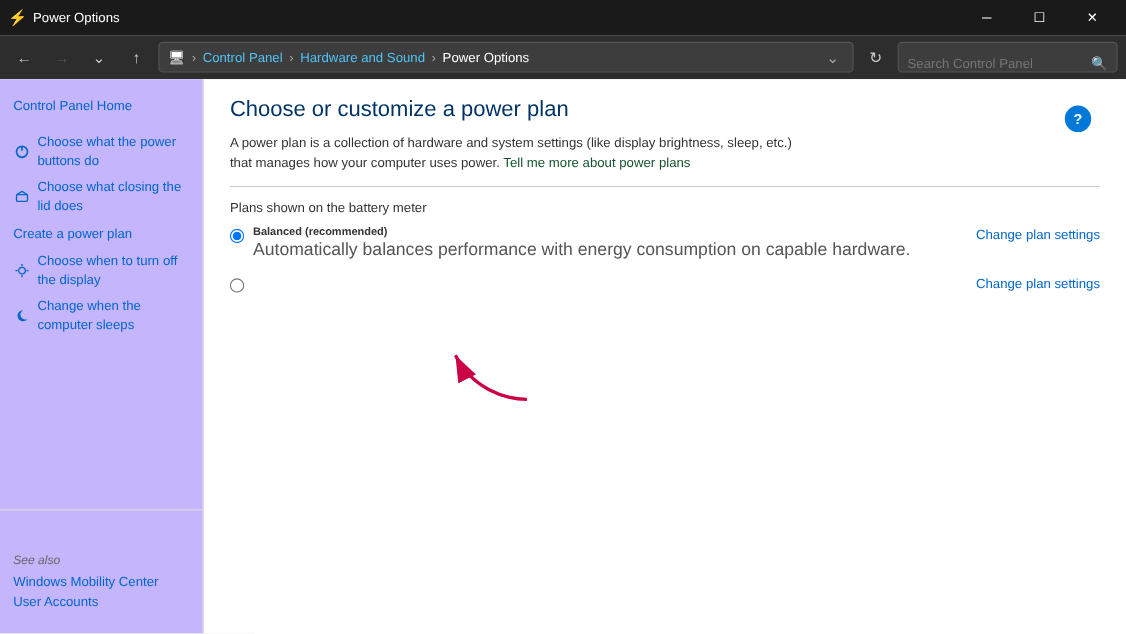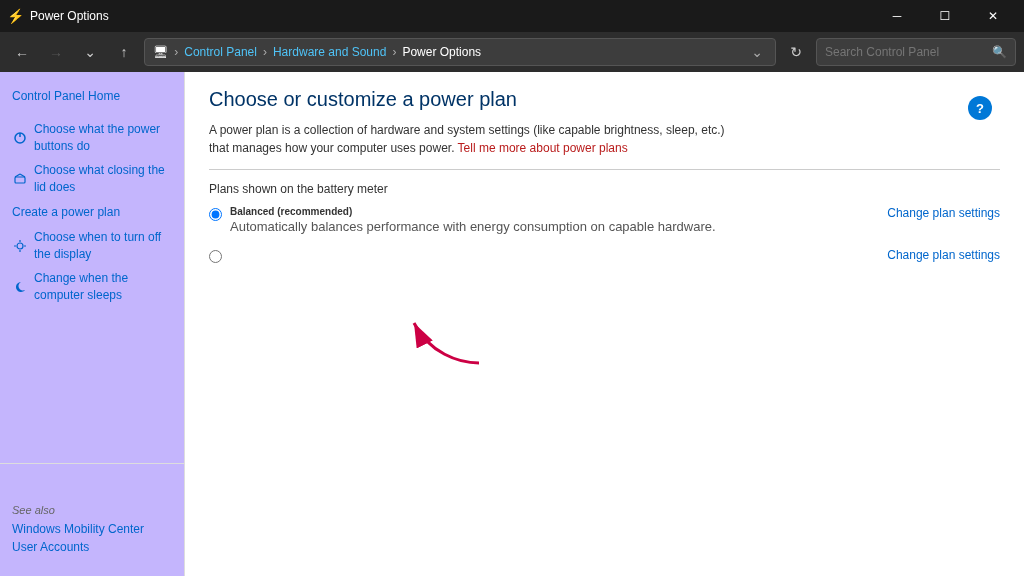--- a/index.html
+++ b/index.html
@@ -110,21 +110,21 @@
       display: flex;
       align-items: center;
       justify-content: center;
     }
     .search-box {
       background: #3d3d3d;
       border: 1px solid #555;
       border-radius: 4px;
       height: 28px;
       display: flex;
-      align-items: center;
+      align-items: flex-end;
       padding: 0 8px;
       width: 200px;
       gap: 6px;
     }
     .search-box input {
       background: transparent;
       border: none;
       outline: none;
       color: #aaa;
       font-size: 12px;
@@ -212,21 +212,21 @@
       margin-bottom: 10px;
     }
     .page-description {
       font-size: 12px;
       color: #333;
       line-height: 1.5;
       margin-bottom: 12px;
       max-width: 530px;
     }
     .page-description a {
-      color: #b91c1c;
+      color: #14532d;
       text-decoration: none;
     }
     .divider {
       border: none;
       border-top: 1px solid #ccc;
       margin-bottom: 12px;
     }
     .section-label {
       font-size: 12px;
       color: #333;
@@ -249,21 +249,21 @@
       margin-top: 2px;
     }
     .plan-info {}
     .plan-name {
       font-size: 10px;
       font-weight: bold;
       color: #333;
       margin-bottom: 2px;
     }
     .plan-desc {
-      font-size: 13px;
+      font-size: 16px;
       color: #555;
     }
     .change-plan-link {
       color: #0066cc;
       font-size: 12px;
       cursor: pointer;
       white-space: nowrap;
       margin-top: 0;
       text-decoration: none;
     }
@@ -398,21 +398,21 @@
     </div>
   </div>
 
   <div class="content">
     <div class="content-wrapper">
 
       <button class="help-btn">?</button>
 
       <h1 class="page-title">Choose or customize a power plan</h1>
       <p class="page-description">
-        <span>A power plan is a collection of hardware and system settings (like capable brightness, sleep, etc.) that manages how your computer uses power.</span>
+        <span>A power plan is a collection of hardware and system settings (like display brightness, sleep, etc.) that manages how your computer uses power.</span>
         <a href="#">Tell me more about power plans</a>
       </p>
       <hr class="divider">
       <p class="section-label">Plans shown on the battery meter</p>
 
       <div class="power-plan">
         <div class="plan-left">
           <input type="radio" name="plan" class="plan-radio" checked="" style="">
           <div class="plan-info">
             <div class="plan-name">Balanced (recommended)</div>

